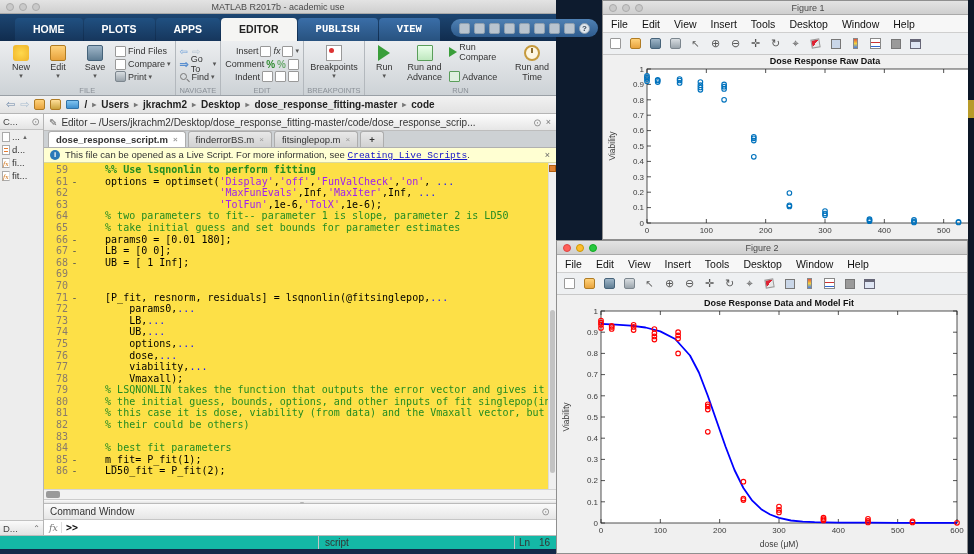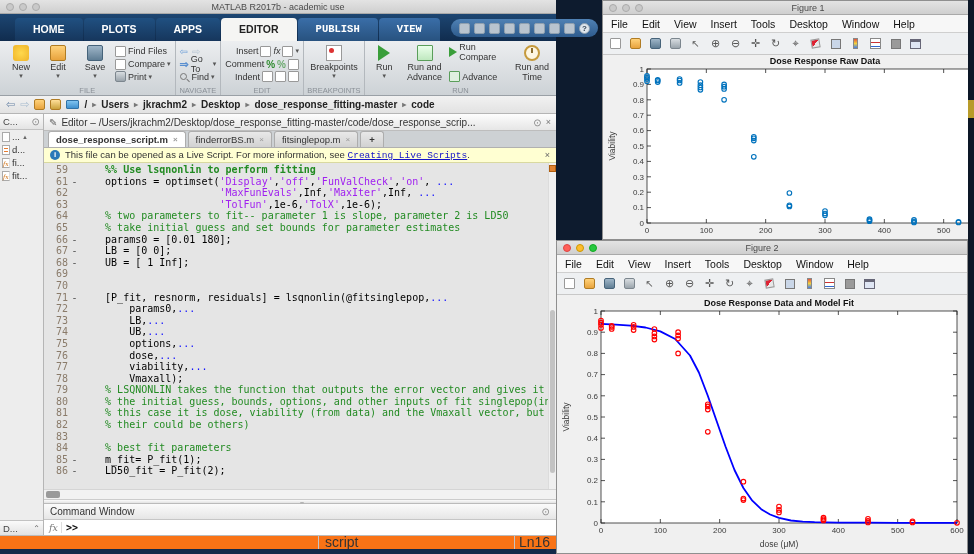--- a/index.html
+++ b/index.html
@@ -97,21 +97,21 @@
   .edtab.active { background:#fff; font-weight:bold; }
   .edtab .x { color:#999; font-size:8px; }
   .edtab.plus { padding:0 8px; font-weight:bold; color:#333; }
   .banner { height:15px; background:#ffffd2; border-bottom:1px solid #d9d9a0; display:flex; align-items:center;
     gap:5px; padding:0 6px; font-size:9.5px; color:#333; }
   .infoic { width:10px; height:10px; border-radius:50%; background:#2a7ab8; color:#fff; font-size:8px; font-weight:bold;
     text-align:center; line-height:10px; flex:none; }
   .banner .link { color:#1414c8; text-decoration:underline;font-family:Liberation Mono, monospace; }
   .banner .bx { margin-left:auto; color:#666; font-size:9px; }
 
-  .codewrap { position:relative; flex:1; overflow:hidden; background:#e5e5e5; }
+  .codewrap { position:relative; flex:1; overflow:hidden; background:#fde047; }
   .codelines { position:absolute; top:1px; left:0; right:8px; font-family:"DejaVu Sans Mono",monospace;
     font-size:10px; }
   .cl { display:flex; height:11.6px; line-height:11.6px; white-space:pre; }
   .cl .ln { width:24px; text-align:right; color:#8a7b6a; flex:none; }
   .cl .bp { width:13px; text-align:center; color:#555; flex:none; }
   .seg.x { color:#000; } .seg.c { color:#228b22; } .seg.h { color:#228b22; font-weight:bold; }
   .seg.s { color:#a020f0; } .seg.d { color:#1414ff; }
   .vscroll { position:absolute; top:0; bottom:0; right:0; width:8px; background:#f0f0f0; border-left:1px solid #dcdcdc; }
   .vthumb { position:absolute; left:1px; right:1px; top:45%; height:50%; background:#c3c3c3; border-radius:3px; }
   .mlint { position:absolute; top:2px; right:0.5px; width:7px; height:7px; background:#e08330; border:1px solid #b05f10; }
@@ -120,22 +120,22 @@
   .splitter { height:5px; background:linear-gradient(#fbfbfb,#e3e3e3); border-top:1px solid #ccc; border-bottom:1px solid #bbb; position:relative; }
   .splitter::after { content:""; position:absolute; left:50%; top:1.5px; width:4px; height:2.5px; border-radius:2px; background:#b5b5b5; }
   .cmdhead { height:16px; background:linear-gradient(#fbfbfb,#e6e6e6); border-bottom:1px solid #c6c6c6;
     display:flex; align-items:center; justify-content:space-between; padding:0 6px; font-size:10px; color:#333; }
   .promptrow { height:15px; display:flex; align-items:center; gap:4px; padding-left:4px; background:#fff;
     font-size:10px; }
   .fx { font-family:"DejaVu Serif",serif; font-style:italic; color:#777; font-size:9.5px;
     border-right:1px solid #ddd; padding:0 3px 0 1px; }
   .gg { color:#111; font-weight:bold; font-family:"DejaVu Sans Mono",monospace; }
 
-  .statusbar { position:absolute; left:0; bottom:5px; height:14px; width:556px; background:#f97316;
-    border-top:1px solid #bbb; display:flex; align-items:flex-end; font-size:14px; color:#333; }
+  .statusbar { position:absolute; left:0; bottom:5px; height:14px; width:556px; background:#14b8a6;
+    border-top:1px solid #bbb; display:flex; align-items:flex-end; font-size:10px; color:#333; }
   .statusbar .sp { flex:1; }
   .cell-script { width:196px; border-left:1px solid #c4c4c4; padding-left:6px; height:100%; line-height:13px; }
   .cell-ln { width:42px; border-left:1px solid #c4c4c4; padding:0 6px 0 4px; height:100%; line-height:13px;
     display:flex; justify-content:space-between; }
   .navybar { position:absolute; left:0; bottom:0; width:556px; height:5px; background:#12294a; }
 
   
   .figwin { position:absolute; left:556px; width:412px; background:#f0f0f0; border:1px solid #8f8f8f; }
   .figmenu { height:18px; background:#f7f7f7; border-bottom:1px solid #cfcfcf; display:flex; align-items:center;
     gap:14px; padding:0 8px; font-size:10.5px; color:#111; }

